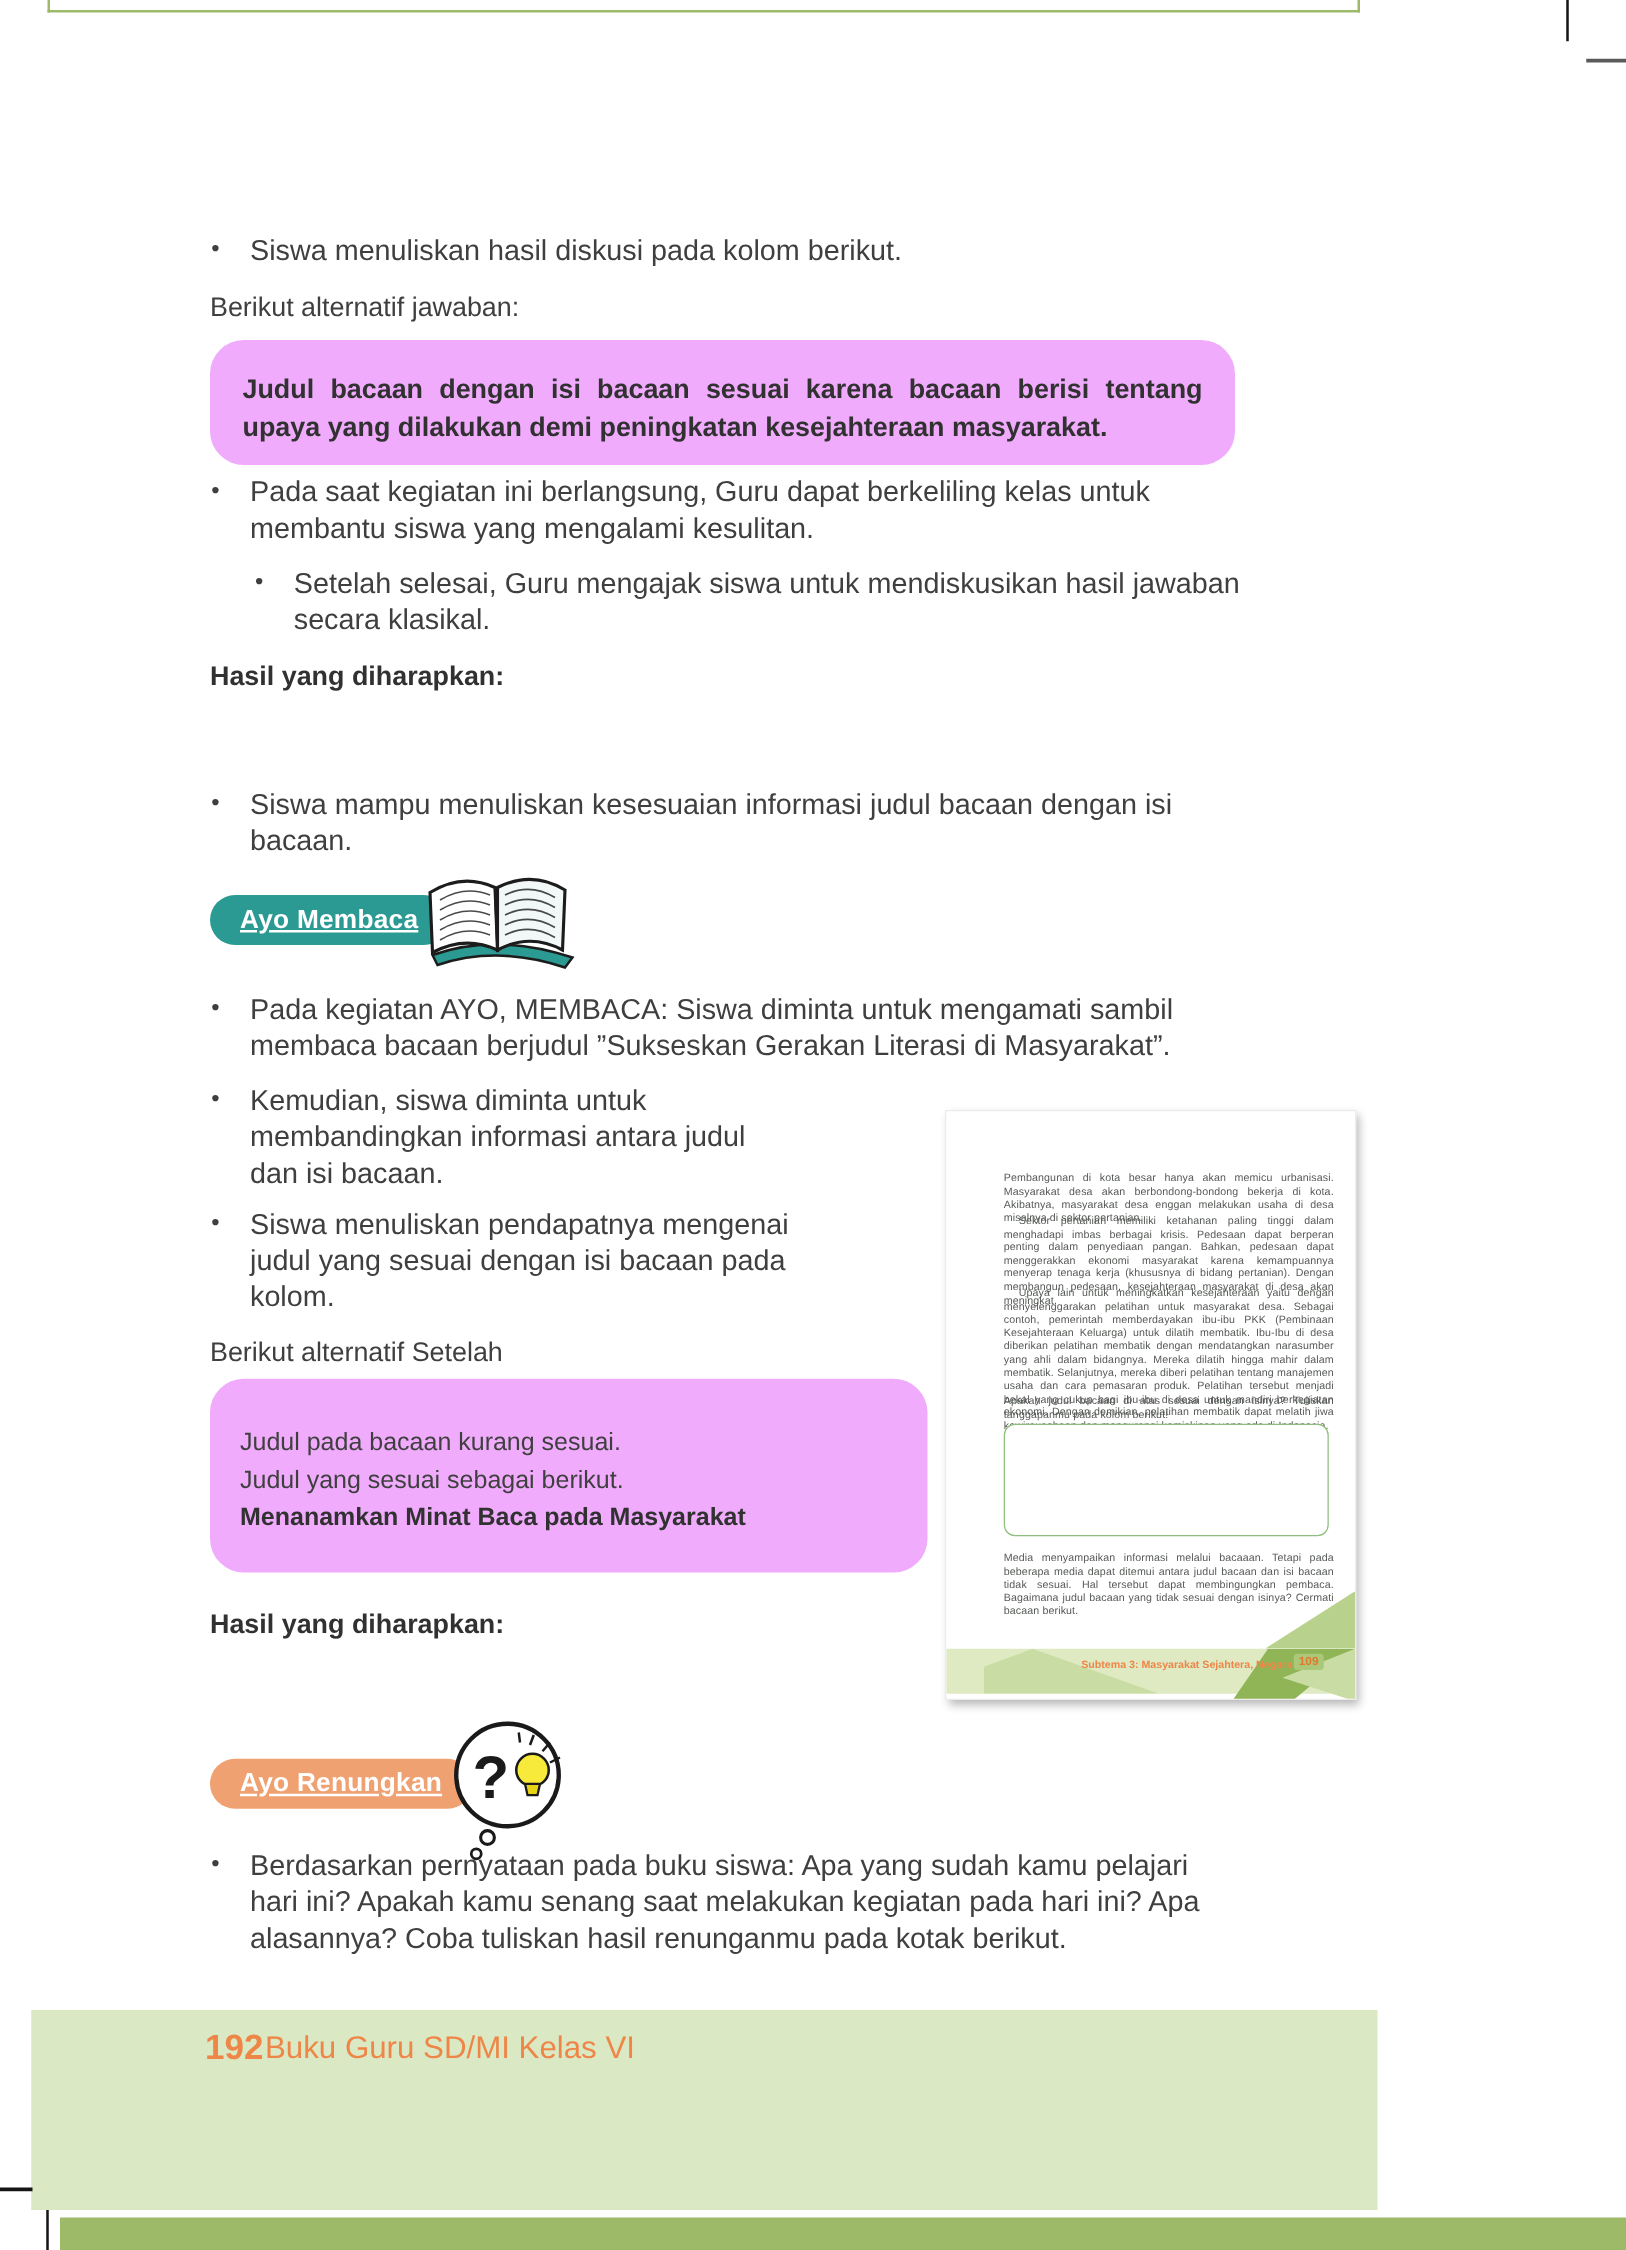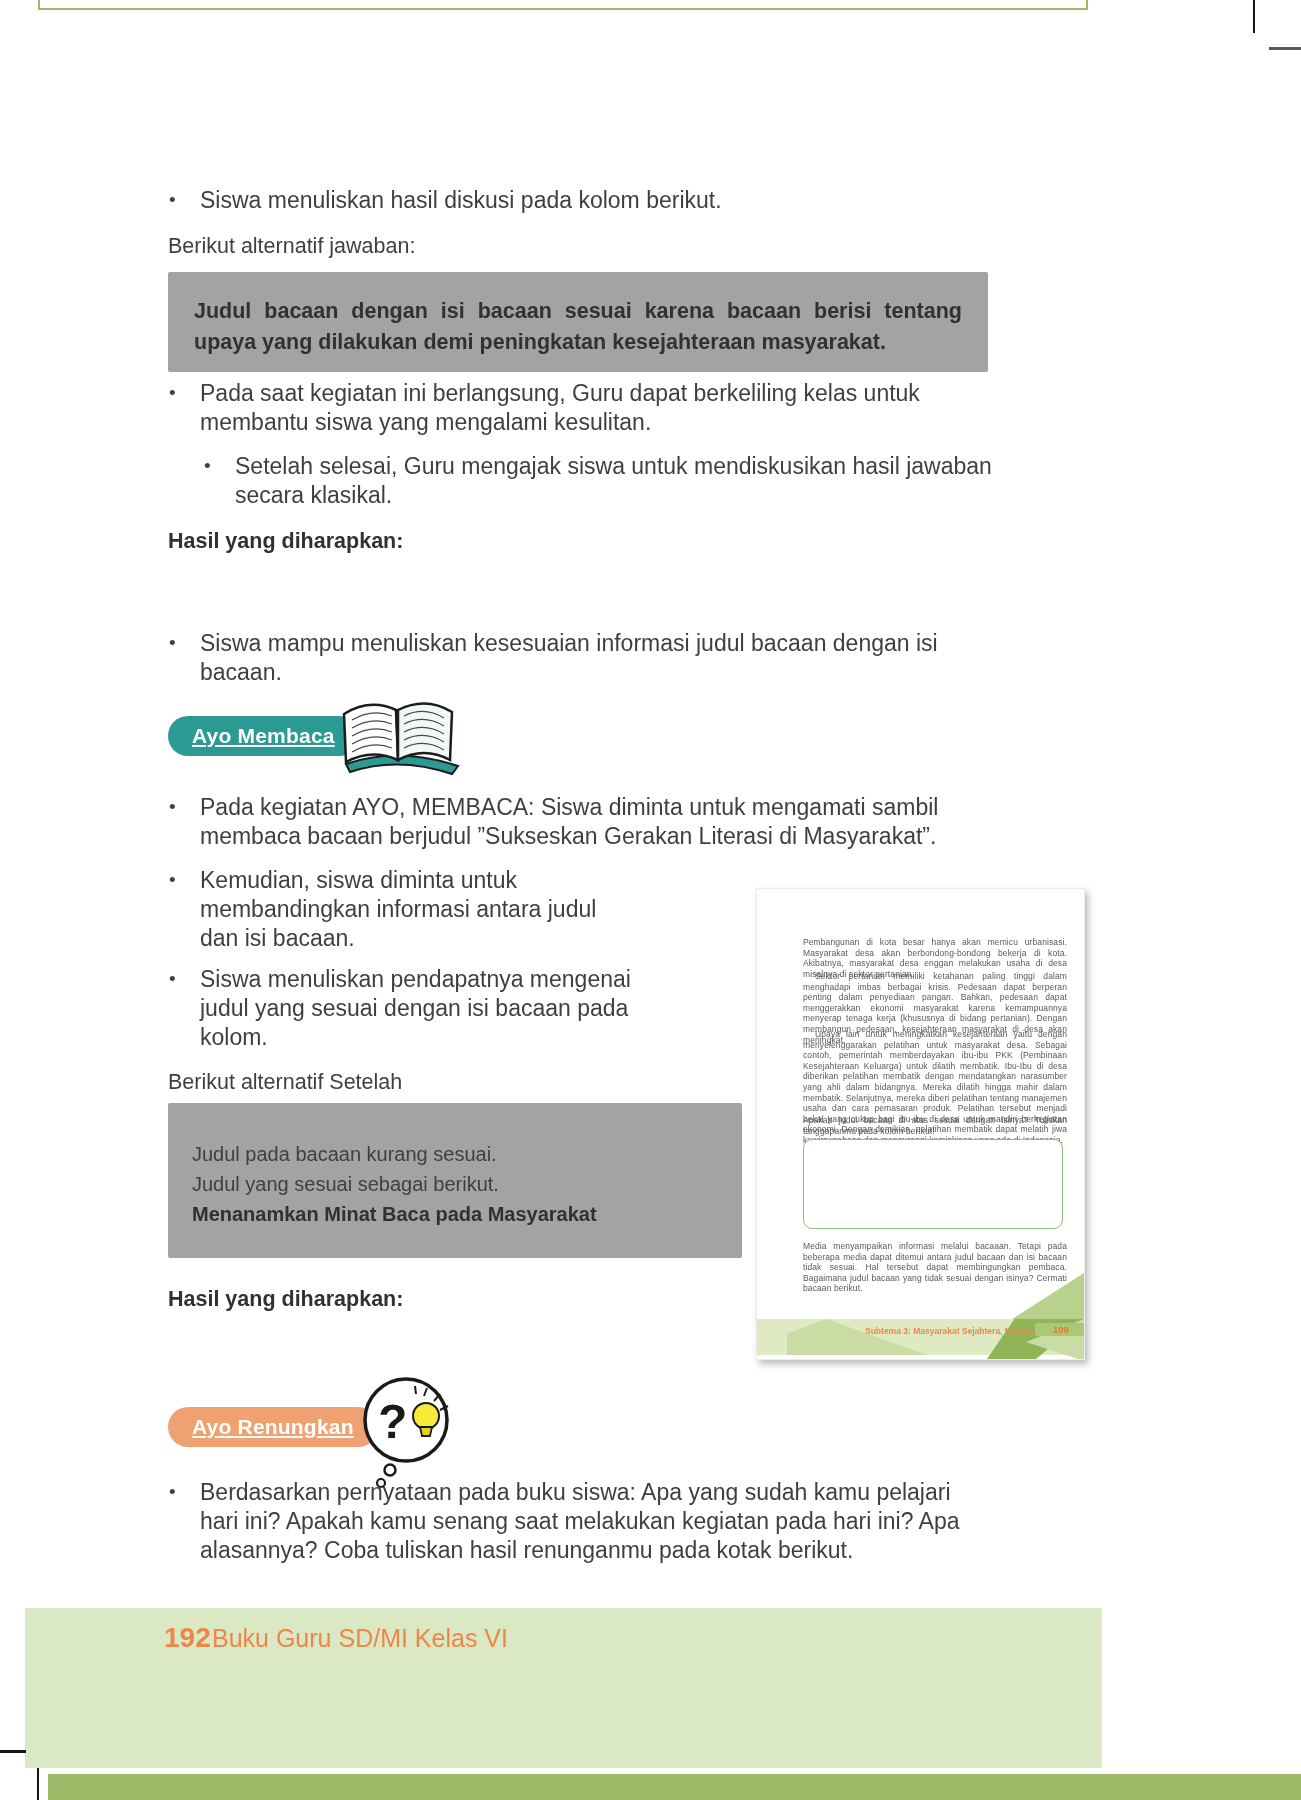--- a/index.html
+++ b/index.html
@@ -7,39 +7,39 @@
     position:relative; width:1301px; height:1800px; background:#ffffff;
     font-family:"Liberation Sans","DejaVu Sans",sans-serif;
     color:#3f3f3f; overflow:hidden;
   }
   
   .txt{position:absolute; font-size:21.5px; line-height:29px; color:#3f3f3f;}
   .bold{font-weight:bold; color:#313131;}
   .bullet{position:absolute; font-size:23px; line-height:29px;}
   .bullet::before{content:"\2022"; position:absolute; left:-31px; top:-1px; font-size:19px; color:#3f3f3f;}
   
-  .answer-box{position:absolute; background:#a3a3a3; border-radius:2px;}
+  .answer-box{position:absolute; background:#f0abfc; border-radius:27px;}
   .answer-box .inner{padding:24px 26px; font-size:21.5px; line-height:31px;}
   
   .badge{position:absolute; height:40px; border-radius:20px; display:flex; align-items:center;
          padding:0 24px; color:#ffffff; font-size:21px; font-weight:bold; letter-spacing:.2px;text-decoration:underline;}
   .badge-teal{background:#2a9a93;}
   .badge-orange{background:#f0a171;}
   
   .thumb{position:absolute; left:756px; top:888px; width:329px; height:472px; background:#fff;
          box-shadow:3px 4px 7px rgba(0,0,0,.28); border:1px solid #ececec; box-sizing:border-box; overflow:hidden;}
   .thumb .tp{position:absolute; left:46px; width:264px; font-size:8.5px; line-height:10.6px;
              text-align:justify; color:#565a56; letter-spacing:.1px;}
   .thumb .tp.indent{text-indent:12px;}
   .thumb-answer-field{position:absolute; left:46px; top:250px; width:258px; height:88px;
              border:1.5px solid #8fc07e; border-radius:9px; background:#fff;}
   .thumb-band{position:absolute; left:0; top:430px; width:329px; height:36px; background:#dfeac3;}
   .thumb-band-text{position:absolute; left:108px; top:437px; font-size:8.5px; color:#ee8648; font-weight:bold; white-space:nowrap;}
   .thumb-pagenum{position:absolute; left:278px; top:434px; font-size:9.5px; font-weight:bold; color:#e2792f;
-             background:#aac878; border-radius:3px; padding:1px 18px;}
+             background:#aac878; border-radius:3px; padding:1px 4px;}
   .tri{position:absolute;}
   
   .footer-band{position:absolute; left:25px; top:1608px; width:1077px; height:160px; background:#dbe8c4;}
   .footer-pagenum{position:absolute; left:152px; top:1622px; font-size:28px; font-weight:bold; color:#ee8648;margin-left:12px;}
   .footer-title{position:absolute; left:212px; top:1624px; font-size:25px; color:#ee8648;}
   .bottom-bar{position:absolute; left:48px; top:1774px; width:1253px; height:26px; background:#9cba68;}
   
   .mark{position:absolute; background:#151515;}
   .mark-green{position:absolute; background:#9cba68;}
 </style>

